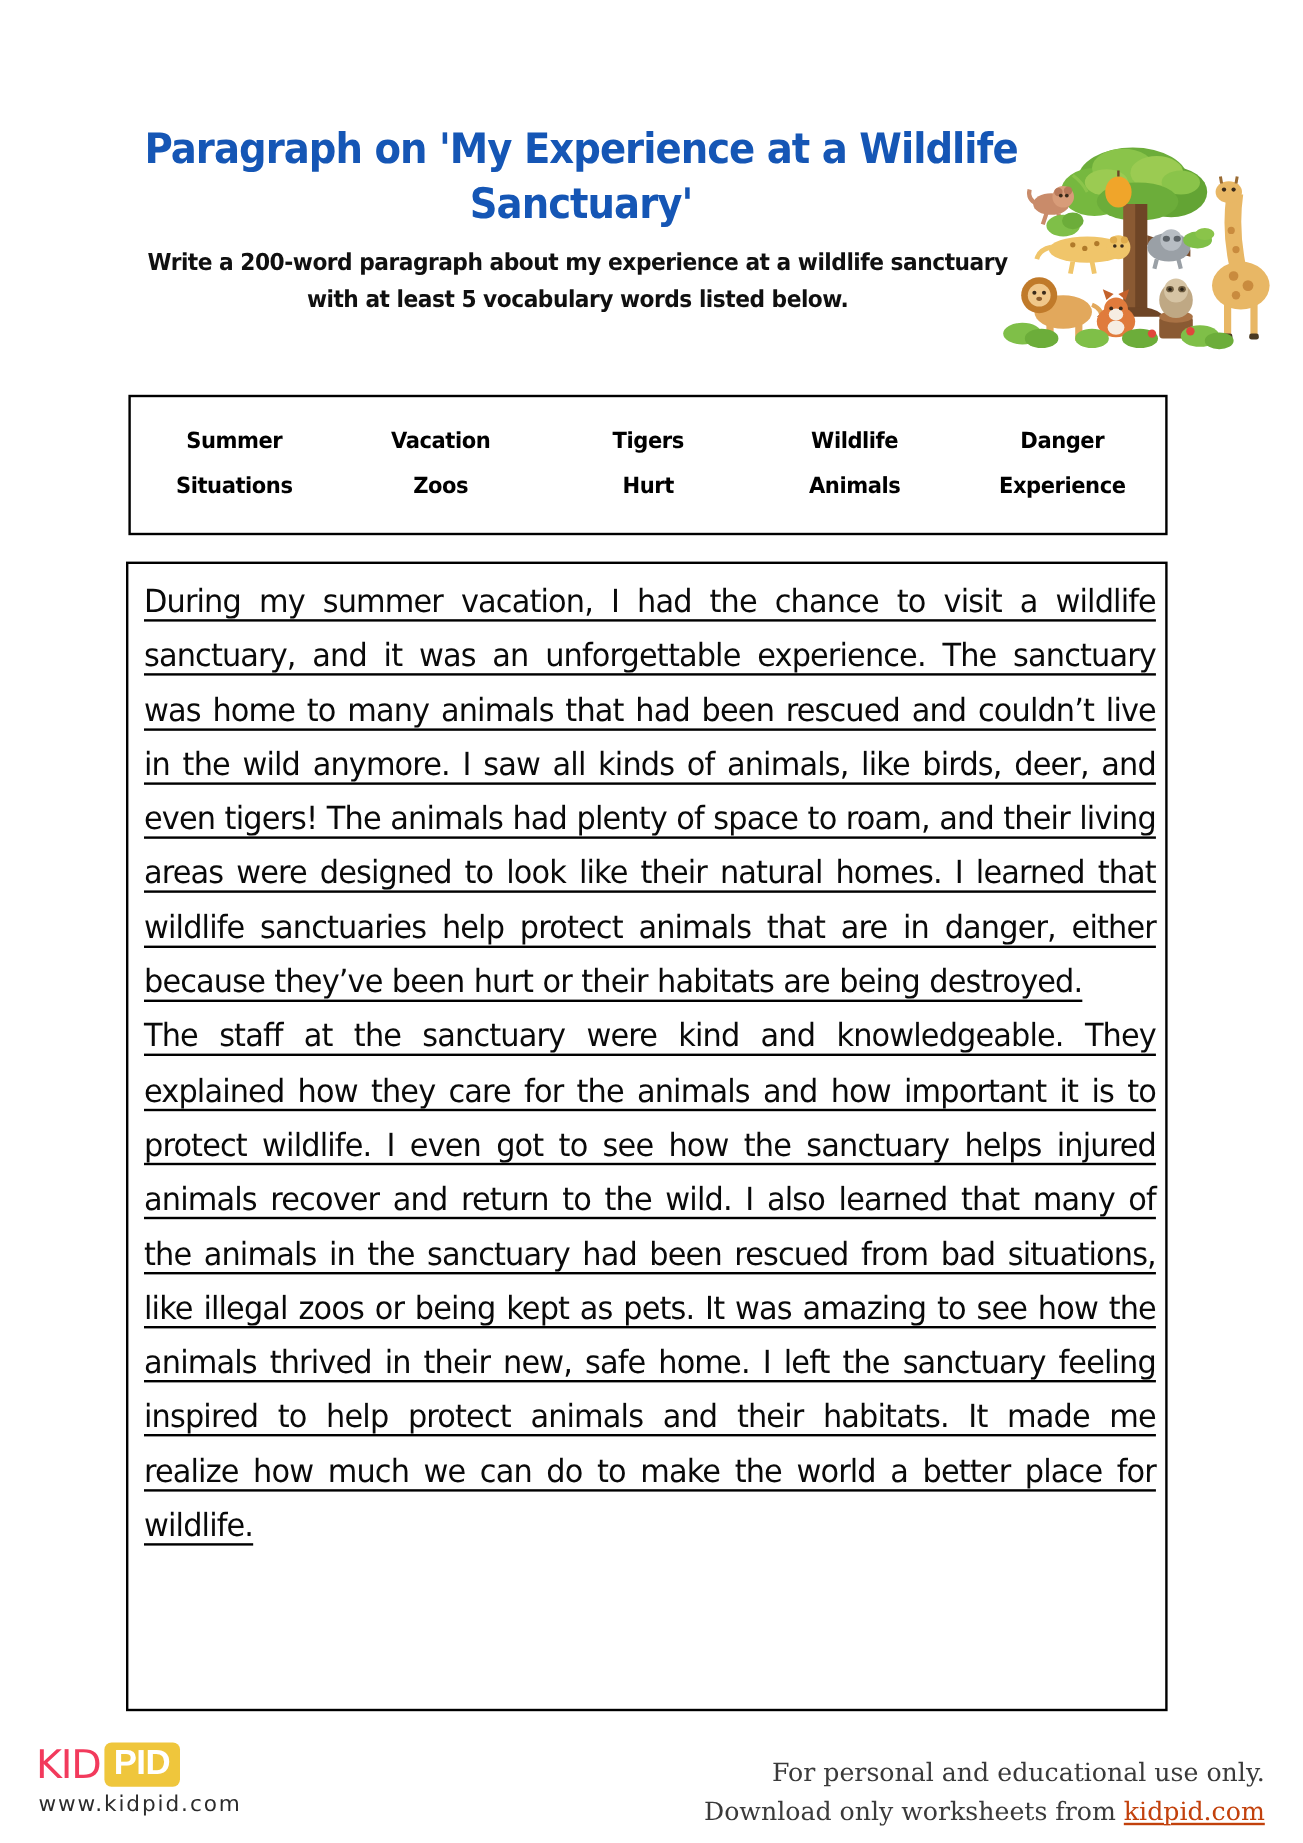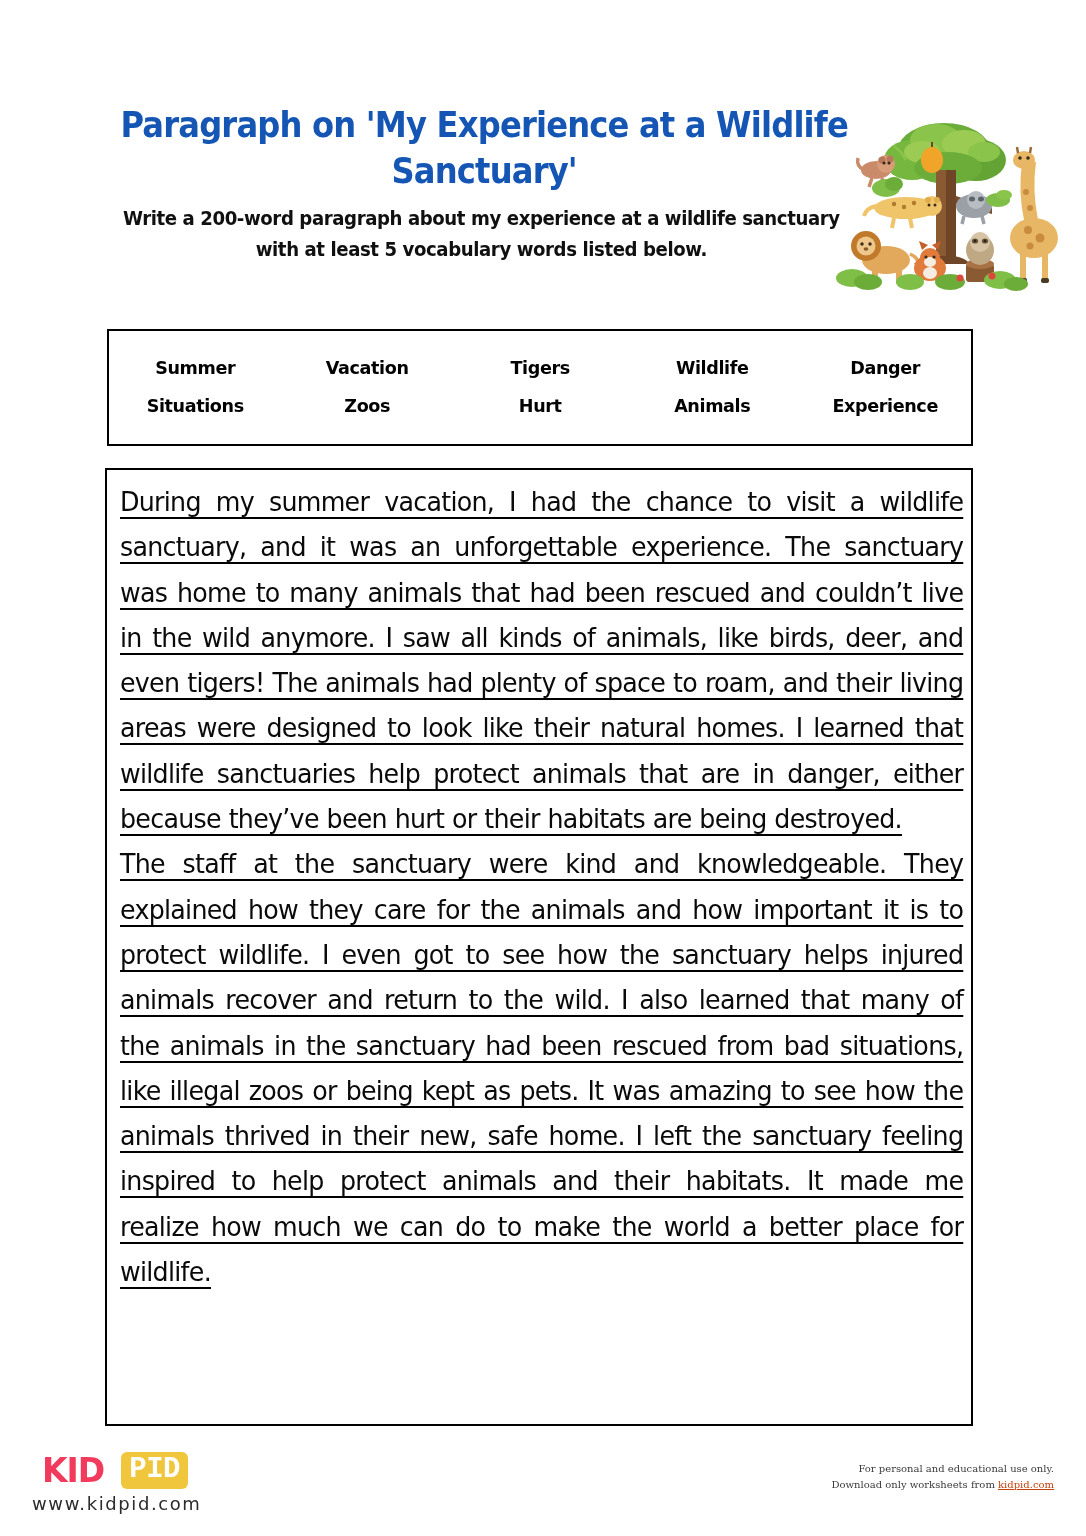--- a/index.html
+++ b/index.html
@@ -139,32 +139,31 @@
 
   .logo-mark {
     display: flex;
     align-items: center;
     height: 36px;
   }
 
   .logo-kid {
     font-family: "DejaVu Sans", "Liberation Sans", sans-serif;
     font-size: 33px;
-    font-weight: 700;
+    font-weight: 400;
     color: #F23A5C;
     letter-spacing: -1px;
     line-height: 1;
-    margin-left: 12px;
   }
 
   .logo-pid {
-    margin-left: 17px;
+    margin-left: 3px;
     background: #EFC63C;
     color: #ffffff;
-    font-family: Liberation Mono, monospace;
+    font-family: Liberation Sans, sans-serif;
     font-size: 29px;
     font-weight: 700;
     letter-spacing: -0.5px;
     line-height: 1;
     padding: 3px 8px 5px 8px;
     border-radius: 6px;
   }
 
   .logo-url {
     margin-top: 5px;
@@ -175,21 +174,21 @@
     color: #2b2b2b;
     letter-spacing: 1.6px;
   }
 
   .footer-note {
     position: absolute;
     right: 32px;
     top: 1461px;
     text-align: right;
     font-family: "DejaVu Serif", "Liberation Serif", serif;
-    font-size: 10px;
+    font-size: 21px;
     line-height: 1.55;
     color: #3a3a3a;
     margin-left: 17px;
   }
   .footer-link {
     color: #c2410c;
     text-decoration: underline;
   }
 </style>
 </head>

